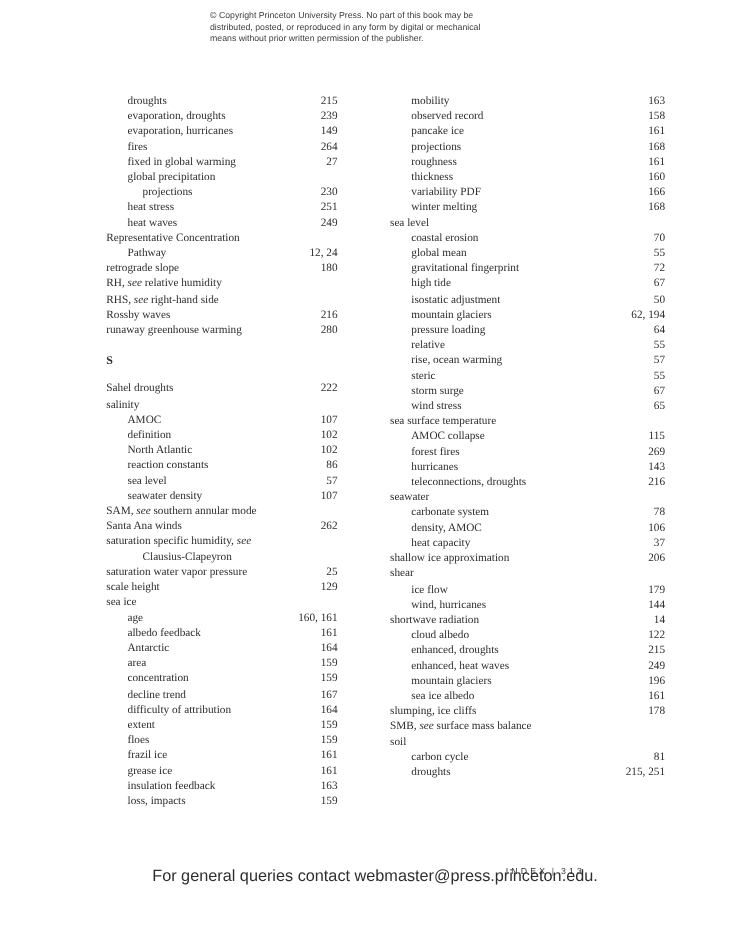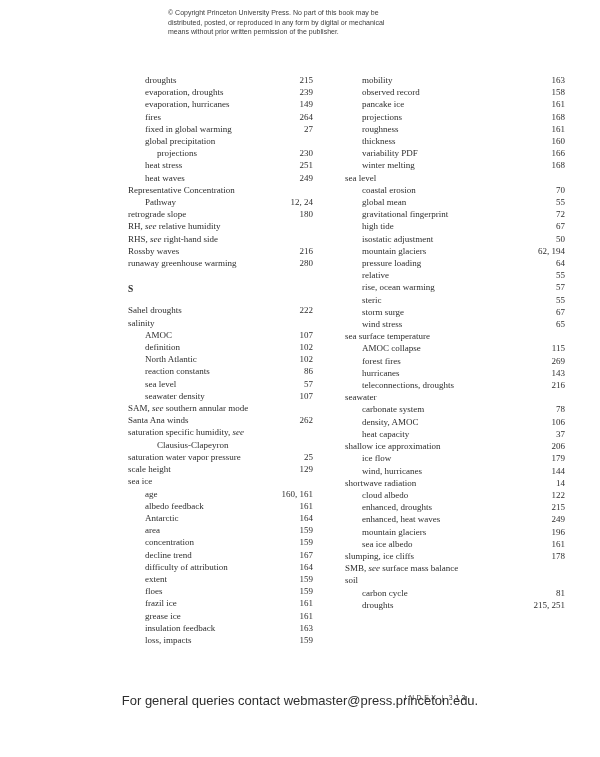--- a/index.html
+++ b/index.html
@@ -18,22 +18,21 @@
     color:#3c3c3c;
     width:264px;
     margin:8px auto 0;
     text-align:left;
   }
   .columns {
     position:absolute;
     left:85px;
     top:74px;
     display:flex;
-    gap:32px;
-    margin-left:43px;
+    gap:42px;
   }
   .col { display:block; }
   .col-left  { width:185px; }
   .col-right { width:220px; }
   .entry {
     display:flex;
     justify-content:space-between;
     align-items:baseline;
     font-size:9px;
     line-height:12.2px;
@@ -368,20 +367,23 @@
           <span class="pg">106</span>
         </div>
         <div class="entry i1">
           <span class="txt">heat capacity</span>
           <span class="pg">37</span>
         </div>
         <div class="entry i0">
           <span class="txt">shallow ice approximation</span>
           <span class="pg">206</span>
         </div>
+        <div class="entry i0">
+          <span class="txt">shear</span>
+        </div>
         <div class="entry i1">
           <span class="txt">ice flow</span>
           <span class="pg">179</span>
         </div>
         <div class="entry i1">
           <span class="txt">wind, hurricanes</span>
           <span class="pg">144</span>
         </div>
         <div class="entry i0">
           <span class="txt">shortwave radiation</span>

